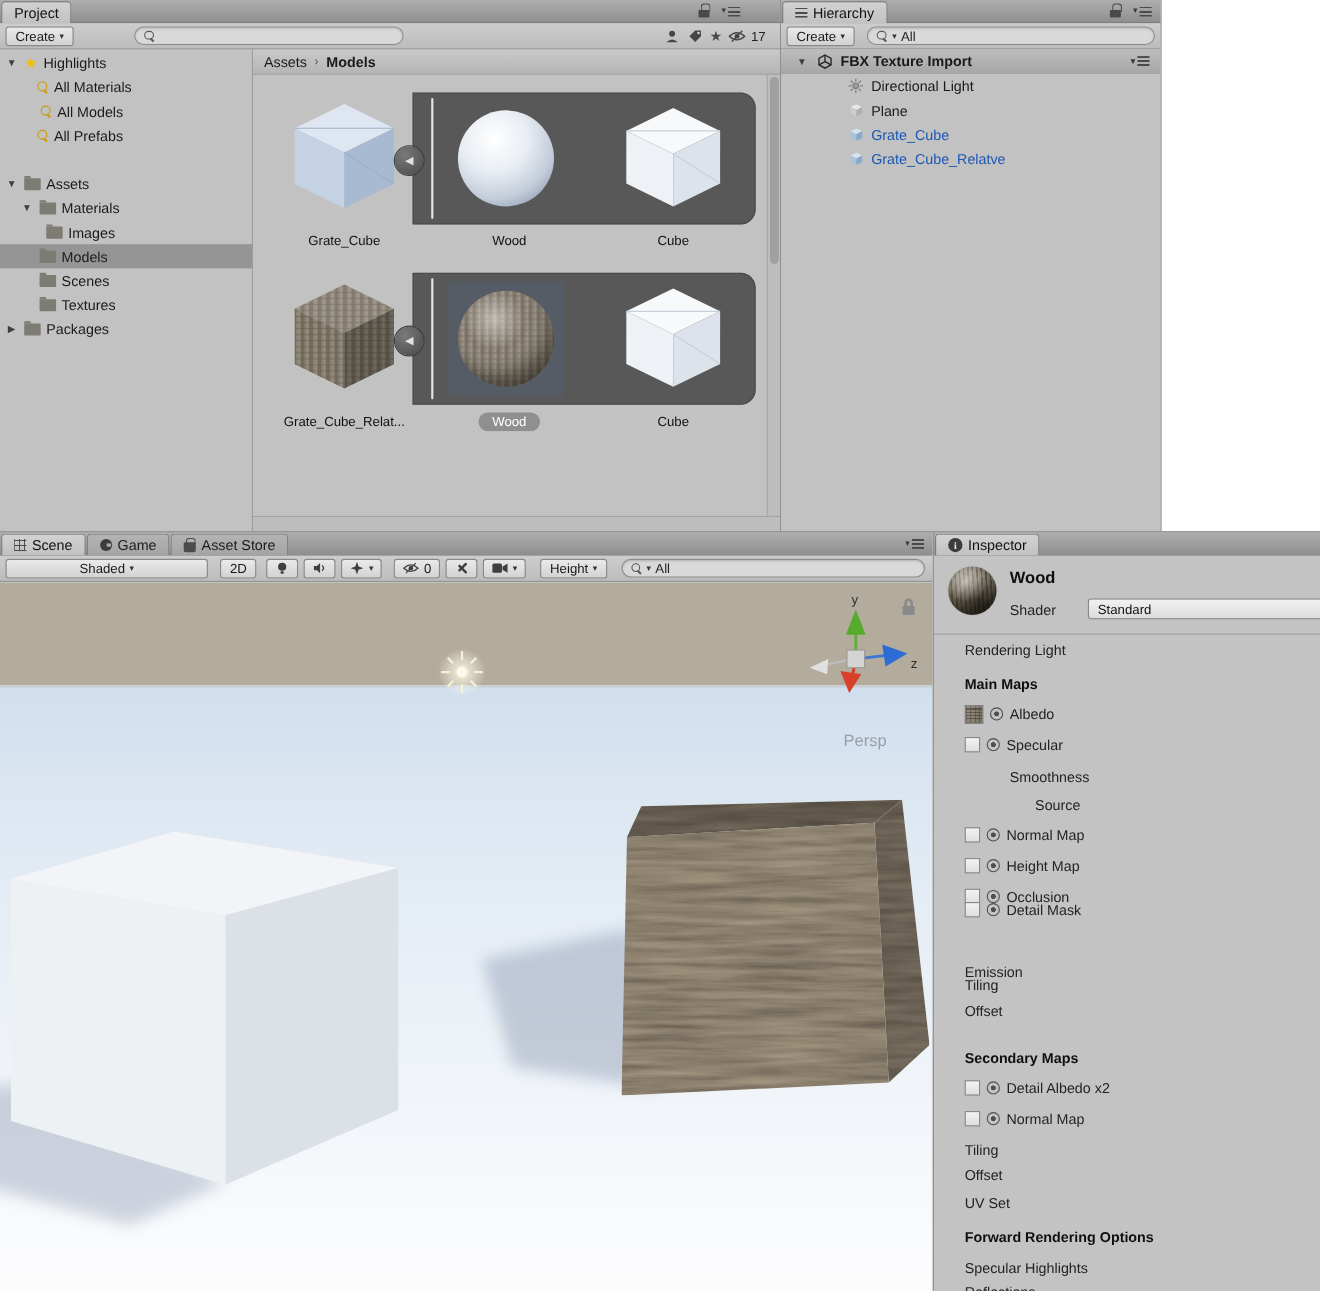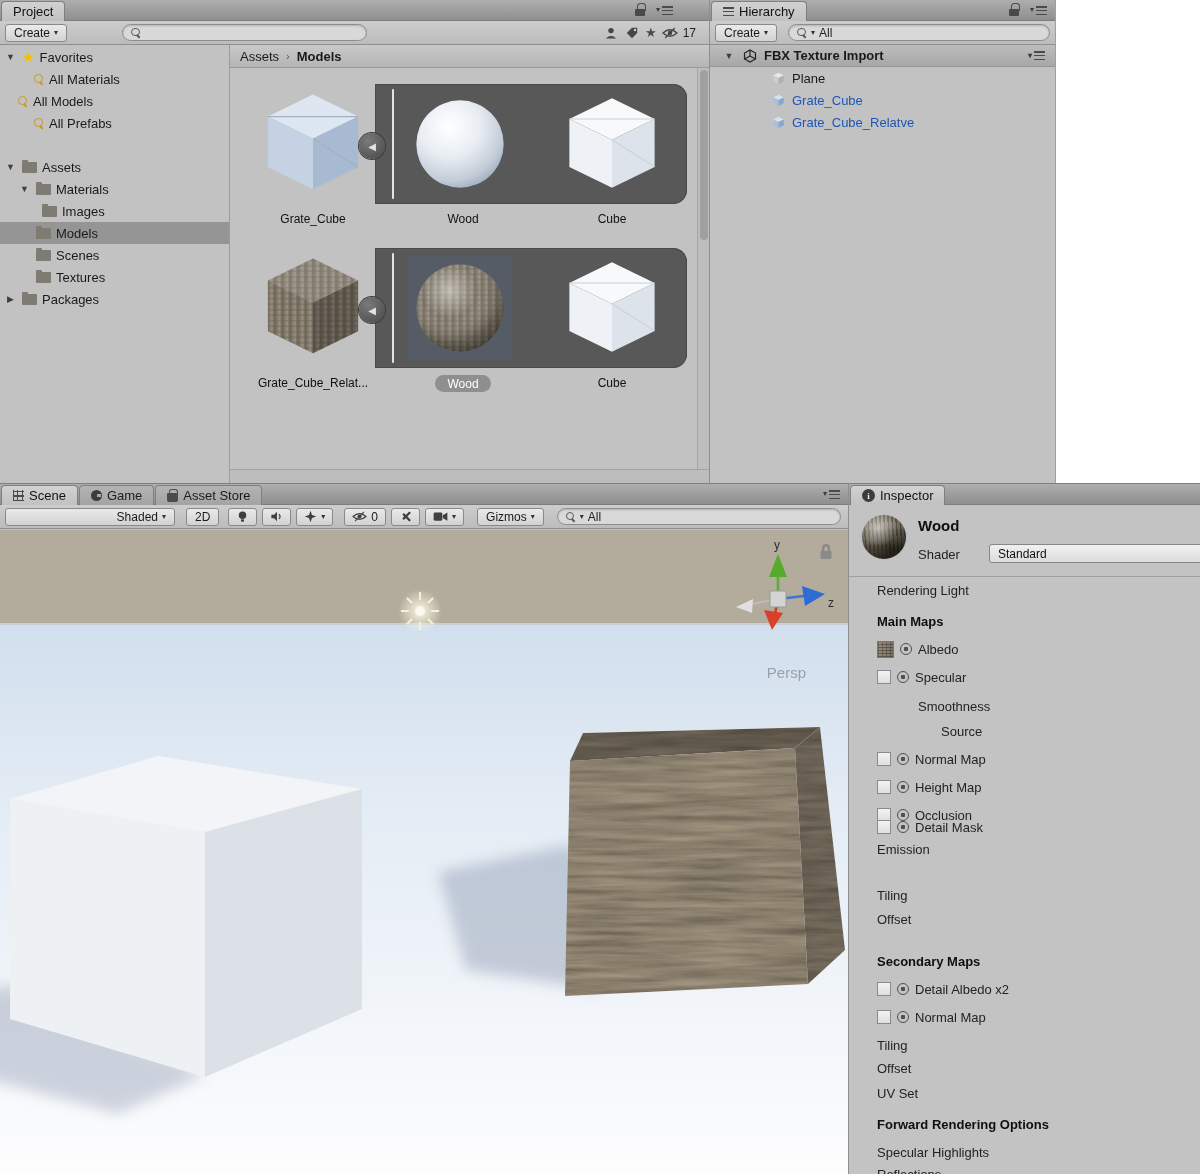--- a/index.html
+++ b/index.html
@@ -182,27 +182,27 @@
             <line x1="3.2" y1="11" x2="12.8" y2="1" stroke="#454545" stroke-width="1.2"></line>
           </svg>
       </span>
       <span style="font-size:12px;color:#222;margin-right:8px">17</span>
     </div>
 
     <div class="left-tree">
       <div class="trow">
         <span class="tri">▼</span>
         <span class="star-icon">★</span>
-        <span>Favorites</span>
+        <span>Highlights</span>
       </div>
       <div class="trow" style="padding-left:34px">
         <span class="mag-icon yellow"></span>
         <span>All Materials</span>
       </div>
-      <div class="trow" style="padding-left:18px">
+      <div class="trow" style="padding-left:37px">
         <span class="mag-icon yellow"></span>
         <span>All Models</span>
       </div>
       <div class="trow" style="padding-left:34px">
         <span class="mag-icon yellow"></span>
         <span>All Prefabs</span>
       </div>
       <div class="sp"></div>
       <div class="trow">
         <span class="tri">▼</span>
@@ -347,20 +347,38 @@
           </svg>
         </span>
         <span>FBX Texture Import</span>
         <span class="menu-combo" style="position:absolute;right:10px">
           <span class="arrow-glyph">▾</span>
           <span class="lines-icon"></span>
         </span>
       </div>
       <div class="hrow child">
         <span class="hicon">
+          <svg viewBox="0 0 14 14" width="14" height="14" stroke="#7e7e7e" fill="#9a9a9a">
+            <circle cx="7" cy="7" r="2.6"></circle>
+            <g stroke-width="1.2">
+                <line x1="7" y1="0.5" x2="7" y2="3"></line>
+                <line x1="7" y1="11" x2="7" y2="13.5"></line>
+                <line x1="0.5" y1="7" x2="3" y2="7"></line>
+                <line x1="11" y1="7" x2="13.5" y2="7"></line>
+                <line x1="2.4" y1="2.4" x2="4.2" y2="4.2"></line>
+                <line x1="9.8" y1="9.8" x2="11.6" y2="11.6"></line>
+                <line x1="11.6" y1="2.4" x2="9.8" y2="4.2"></line>
+                <line x1="2.4" y1="11.6" x2="4.2" y2="9.8"></line>
+              </g>
+          </svg>
+        </span>
+        <span>Directional Light</span>
+      </div>
+      <div class="hrow child">
+        <span class="hicon">
           <svg viewBox="0 0 100 100" width="13" height="13" style="--ft:#e8e8e8;--fl:#cdcdcd;--fr:#b0b0b0">
               <use href="#iso-cube"></use>
             </svg>
         </span>
         <span>Plane</span>
       </div>
       <div class="hrow child">
         <span class="hicon">
           <svg viewBox="0 0 100 100" width="13" height="13" style="--ft:#d4e2f2;--fl:#a8c2de;--fr:#88a8cc">
               <use href="#iso-cube"></use>
@@ -394,21 +412,21 @@
         <span>Asset Store</span>
       </div>
       <div class="winbtns" style="right:8px">
         <span class="menu-combo">
           <span class="arrow-glyph">▾</span>
           <span class="lines-icon"></span>
         </span>
       </div>
     </div>
     <div class="toolbar">
-      <div class="btn" style="width:170px;justify-content:flex-end">
+      <div class="btn" style="width:184px;justify-content:center">
         <span>Shaded</span>
         <span class="dd-arrow">▾</span>
       </div>
       <div class="btn" style="margin-left:6px">
         <span>2D</span>
       </div>
       <div class="btn icon-btn" style="margin-left:4px">
         <svg viewBox="0 0 14 14" width="13" height="13">
             <circle cx="7" cy="5.6" r="4" fill="#3f3f3f"></circle>
             <rect x="5.4" y="10" width="3.2" height="2.6" rx="0.8" fill="#3f3f3f"></rect>
@@ -441,21 +459,21 @@
           </svg>
       </div>
       <div class="btn icon-btn">
         <svg viewBox="0 0 16 12" width="15" height="11">
             <rect x="0.5" y="1.5" width="9.5" height="9" rx="1.5" fill="#3f3f3f"></rect>
             <polygon points="10.5,4.5 15.5,1.5 15.5,10.5 10.5,7.5" fill="#3f3f3f"></polygon>
           </svg>
         <span class="dd-arrow">▾</span>
       </div>
       <div class="btn" style="margin-left:8px">
-        <span>Gizmos</span>
+        <span>Height</span>
         <span class="dd-arrow">▾</span>
       </div>
       <div class="search" style="flex:1;margin-left:8px;margin-right:2px">
         <span class="mag-icon"></span>
         <span class="dd-arrow">▾</span>
         <span>All</span>
       </div>
     </div>
 
     <svg class="scene-canvas" viewBox="0 0 848 645">
@@ -611,21 +629,21 @@
     <div class="irow" style="top:320px">
       <span class="islot"></span>
       <span class="target-icon"></span>
       <span>Occlusion</span>
     </div>
     <div class="irow" style="top:332px">
       <span class="islot"></span>
       <span class="target-icon"></span>
       <span>Detail Mask</span>
     </div>
-    <div class="irow" style="top:354px">
+    <div class="irow" style="top:388px">
       <span>Emission</span>
     </div>
     <div class="irow" style="top:400px">
       <span>Tiling</span>
     </div>
     <div class="irow" style="top:424px">
       <span>Offset</span>
     </div>
     <div class="irow header" style="top:466px">
       <span>Secondary Maps</span>

